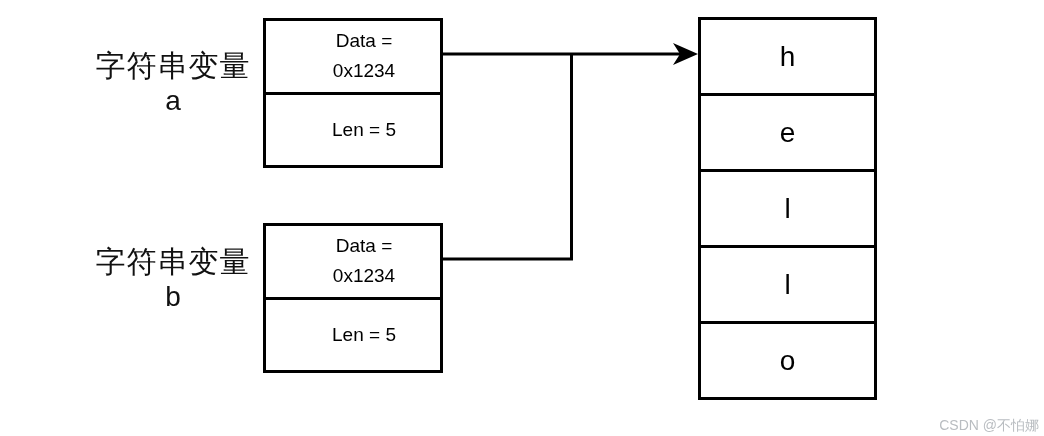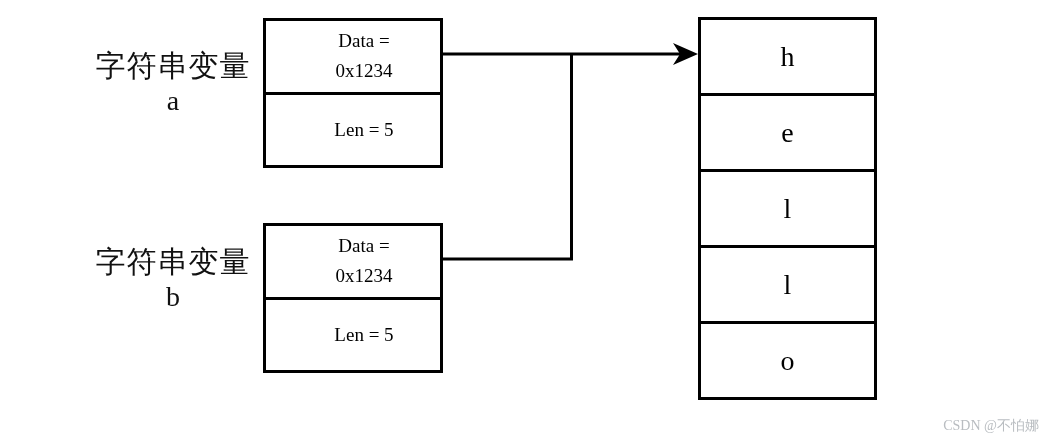--- a/index.html
+++ b/index.html
@@ -6,21 +6,21 @@
     margin: 0;
     padding: 0;
     background: #ffffff;
   }
   .canvas {
     position: relative;
     width: 1044px;
     height: 436px;
     background: #ffffff;
     overflow: hidden;
-    font-family: Liberation Serif, serif;
+    font-family: Liberation Sans, sans-serif;
     color: #000000;
     border-radius: 17px;
   }
 
   
   .var-label {
     position: absolute;
     width: 190px;
     text-align: center;
     font-size: 30px;

